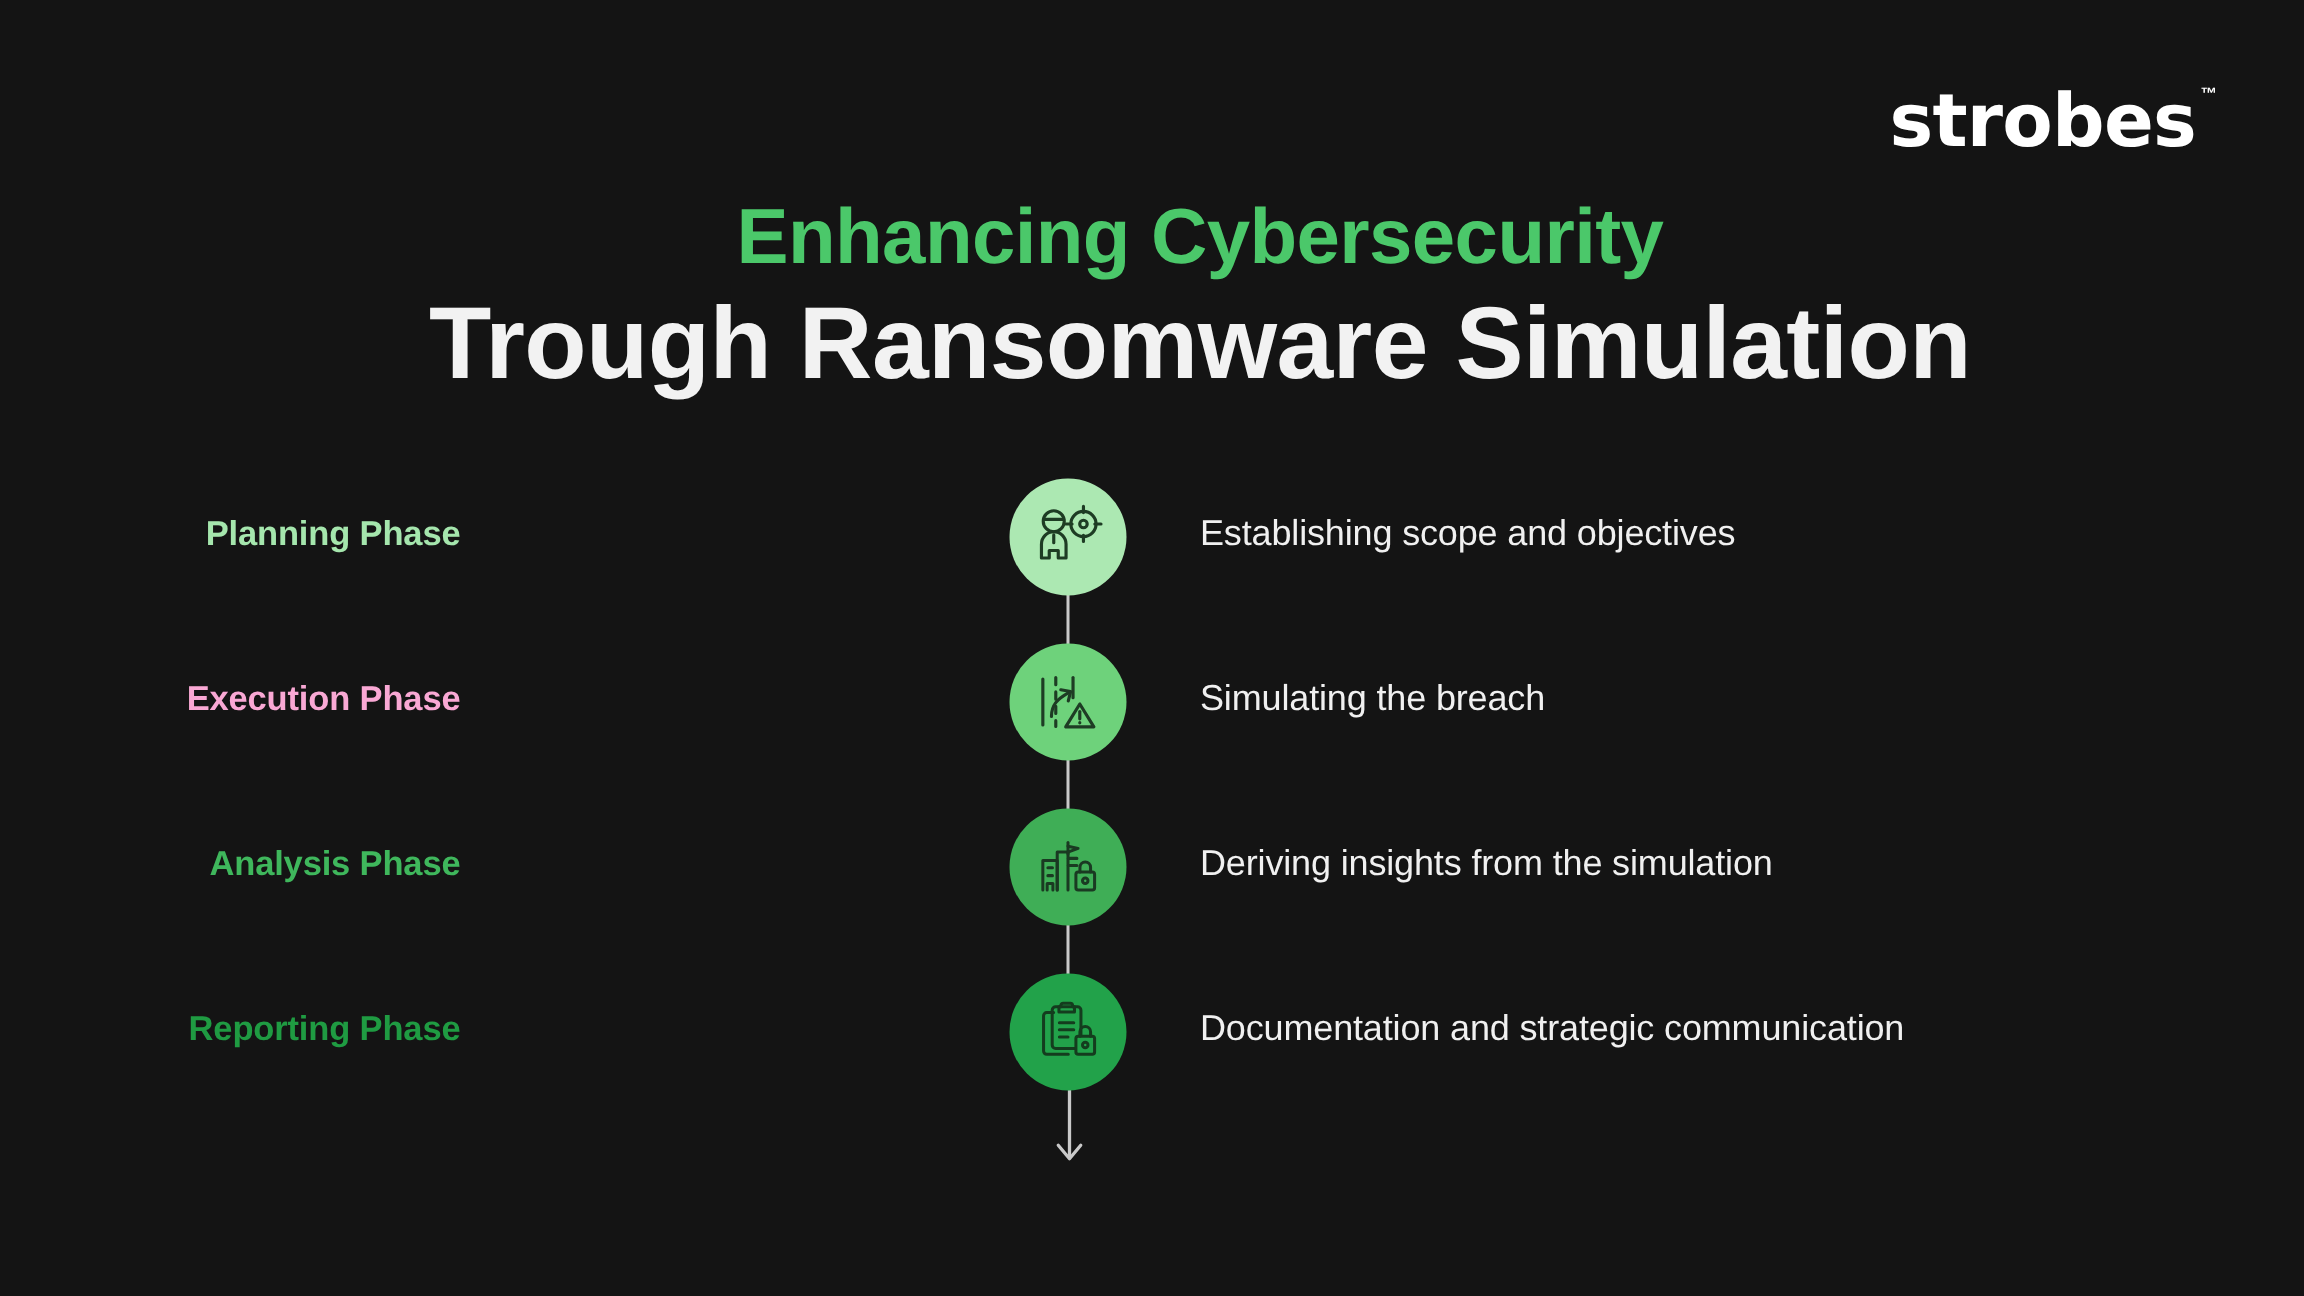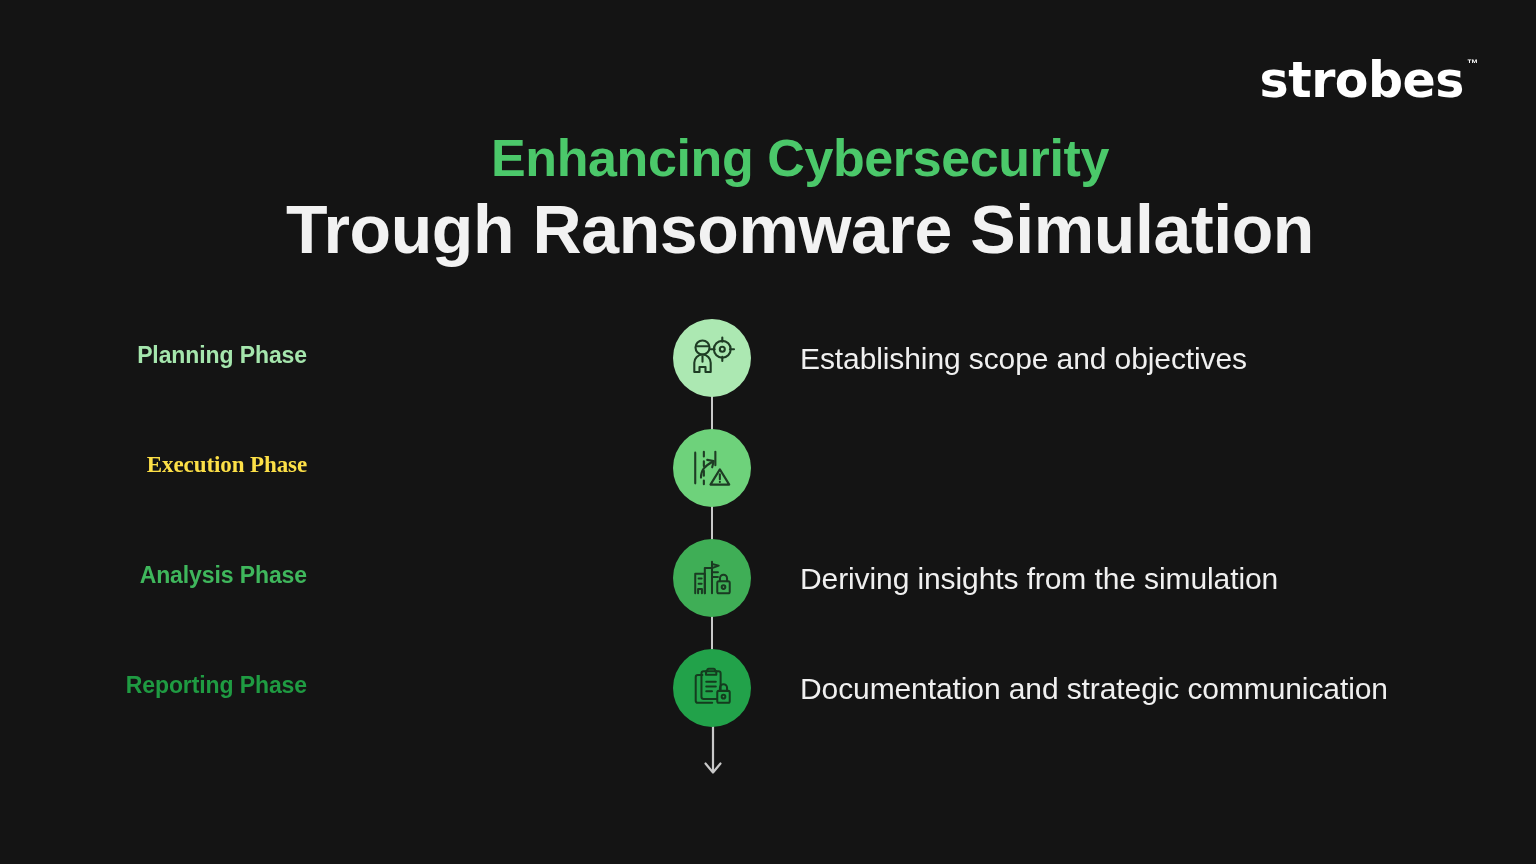--- a/index.html
+++ b/index.html
@@ -98,21 +98,21 @@
     display: flex;
     align-items: center;
     justify-content: center;
     z-index: 2;
   }
   .tl-node svg { display: block; }
   .tl-desc {
     position: absolute;
     left: 800px;
     top: 24px;
-    font-size: 30px;
+    font-size: 24px;
     font-weight: 400;
     color: #F0F0F0;
     white-space: nowrap;
     letter-spacing: -0.1px;
   }
   
   .tl-connector {
     position: absolute;
     left: 711px;
     top: 70px;
@@ -163,41 +163,42 @@
           <circle cx="34.3" cy="15.3" r="2.5"></circle>
           <path d="M34.3 3.6v4.1M34.3 22.9v4.1M22.6 15.3h4.1M41.9 15.3h4.1"></path>
         </svg>
       </span>
     </div>
     <div class="tl-connector" style="background: rgb(201, 201, 201);"></div>
     <div class="tl-desc">Establishing scope and objectives</div>
   </div>
 
   <div class="tl-row">
-    <div class="tl-label" style="color:#fde047;font-family:Liberation Serif, serif;">Execution Phase</div>
+    <div class="tl-label" style="color:#f9a8d4;">Execution Phase</div>
     <div class="tl-node" style="background:#6ED27B;">
       <span>
         <svg width="46" height="46" viewBox="0 0 48 48" fill="none" stroke="#1E3C24" stroke-width="2.2" stroke-linecap="round" stroke-linejoin="round">
 
           <path d="M6.5 8v32"></path>
 
           <path d="M15.5 7v5M15.5 17v5M15.5 27v5M15.5 37v4" stroke-dasharray="0"></path>
 
           <path d="M27.5 7v14"></path>
 
           <path d="M12.5 34c0-8 4-12 12-16.5"></path>
           <path d="M19 15.5l6.8 1.2-1.6 6.6"></path>
 
           <path d="M32.2 25.4 22.4 41.3h19.6z"></path>
           <path d="M32.2 30.6v5.1"></path>
           <path d="M32.2 38.4v.1"></path>
         </svg>
       </span>
     </div>
     <div class="tl-connector" style="background: rgb(201, 201, 201);"></div>
+    <div class="tl-desc">Simulating the breach</div>
   </div>
 
   <div class="tl-row">
     <div class="tl-label" style="color:#3FB75C;">Analysis Phase</div>
     <div class="tl-node" style="background:#3FAE56;">
       <span>
         <svg width="46" height="46" viewBox="0 0 48 48" fill="none" stroke="#1A3A22" stroke-width="2.1" stroke-linecap="round" stroke-linejoin="round">
 
           <path d="M6.5 40V19.5h10V40"></path>
           <path d="M10 24.5h3.2M10 30h3.2"></path>

